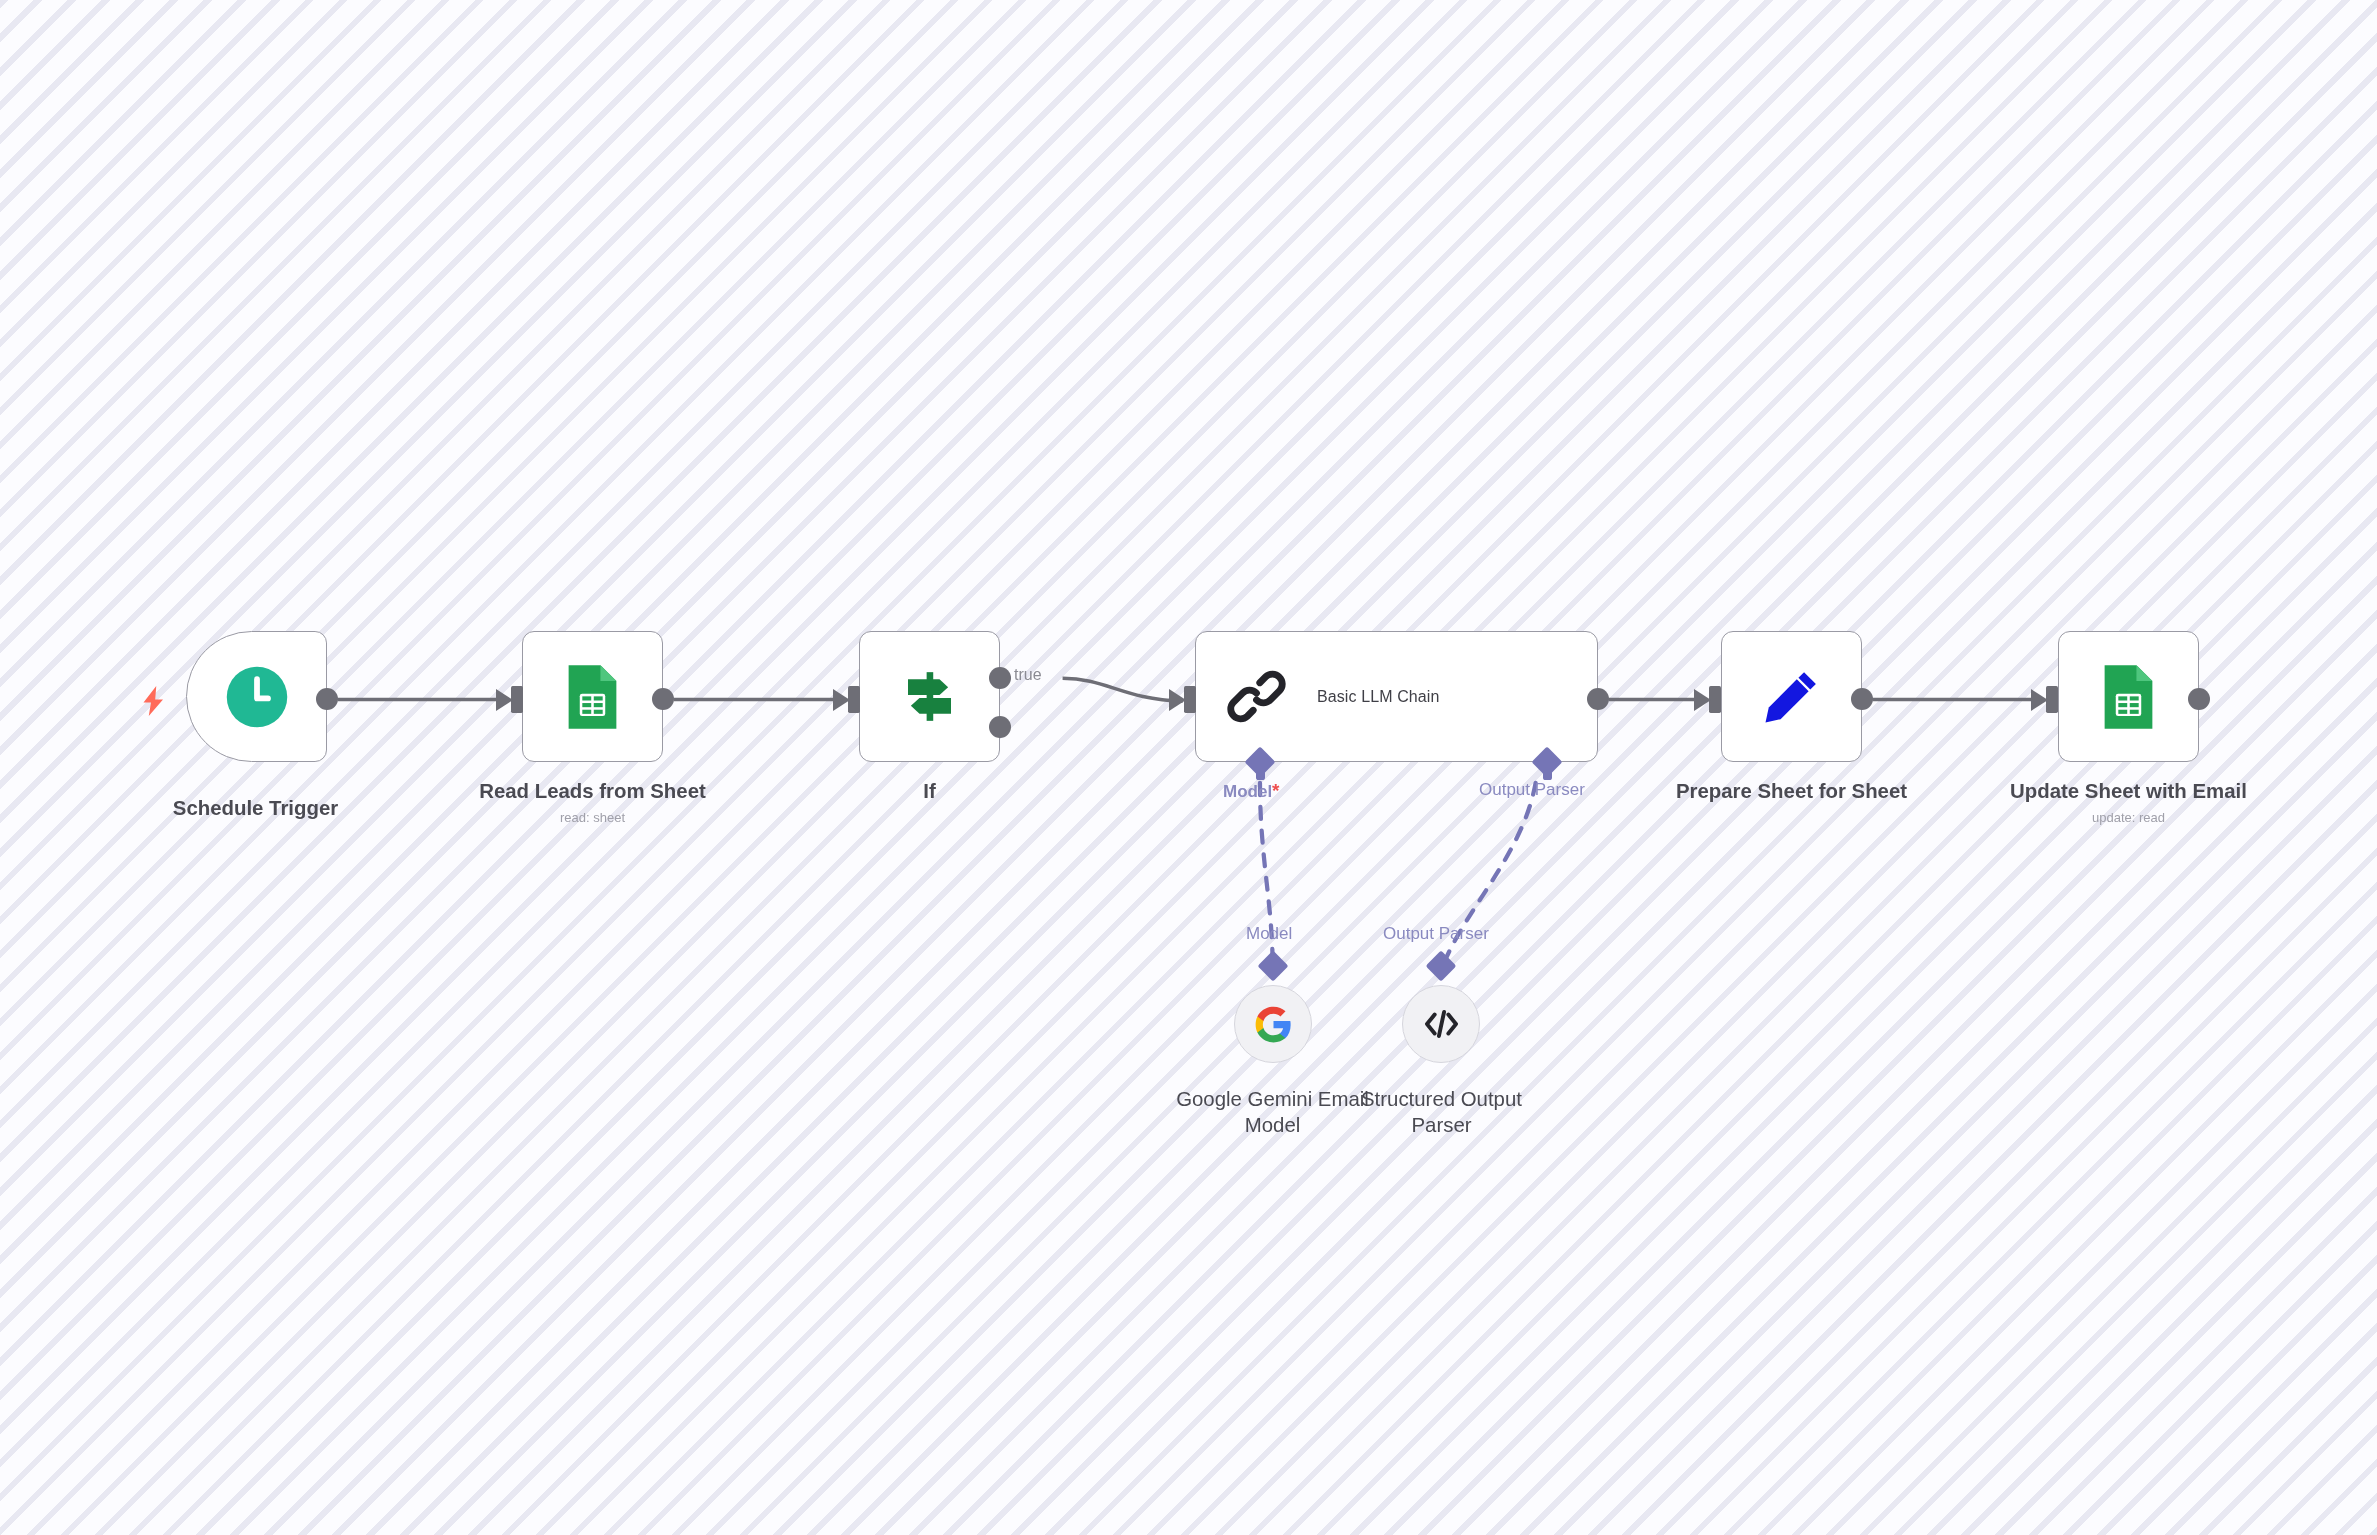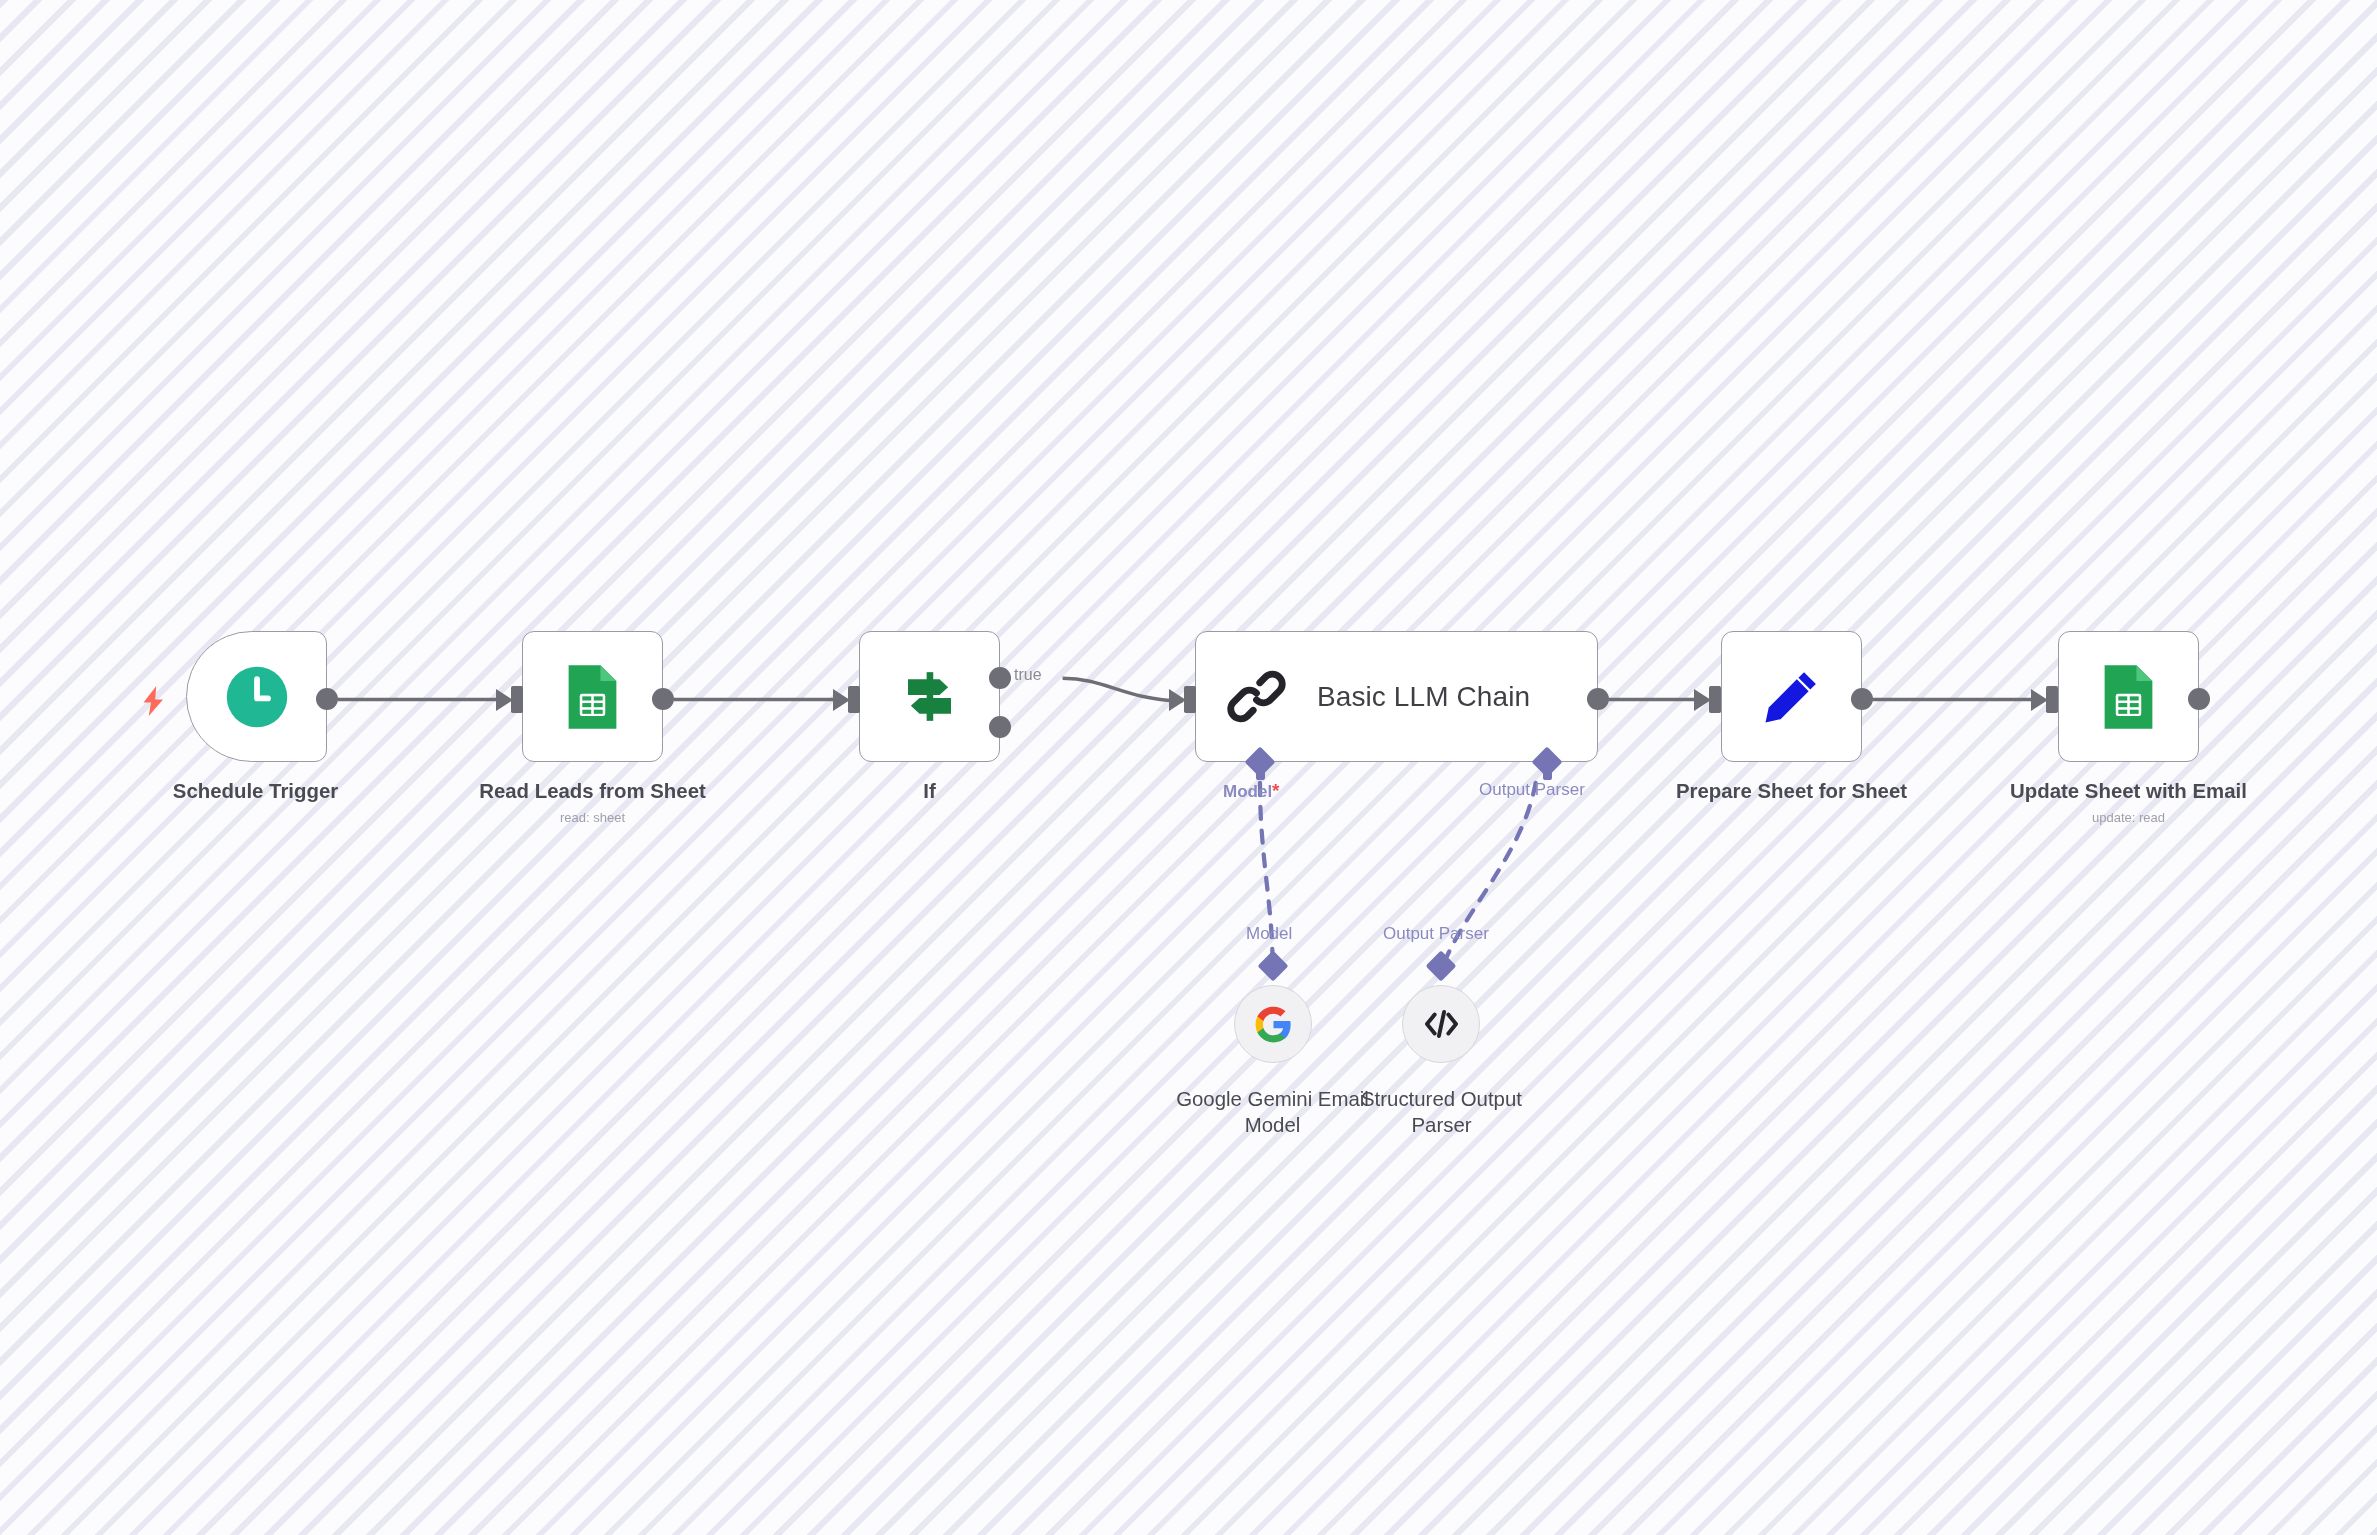--- a/index.html
+++ b/index.html
@@ -55,21 +55,21 @@
     border-top-right-radius: 12px;
     border-bottom-right-radius: 12px;
   }
   .node.wide {
     justify-content: flex-start;
     padding-left: 29px;
     gap: 29px;
   }
 
   .node-title {
-    font-size: 28px;
+    font-size: 16px;
     color: #3f3f46;
     letter-spacing: 0.1px;
     white-space: nowrap;
   }
 
   
   .caption {
     position: absolute;
     text-align: center;
     font-size: 20.4px;
@@ -209,21 +209,21 @@
 
   <div class="node trigger" style="left:186px; top:631px; width:141px; height:131px;">
     <span class="icon-wrap">
       <svg width="66" height="66" viewBox="0 0 48 48" xmlns="http://www.w3.org/2000/svg">
         <circle cx="24" cy="24" r="22" fill="#20b894"></circle>
         <path d="M24 11 v14 h8" stroke="#ffffff" stroke-width="4.2" stroke-linecap="round" stroke-linejoin="round" fill="none"></path>
       </svg>
     </span>
   </div>
   <div class="port-out" style="left:316px; top:688px;"></div>
-  <div class="caption" style="left:128px; top:779px; width:255px;">Schedule Trigger</div>
+  <div class="caption" style="left:128px; top:796px; width:255px;">Schedule Trigger</div>
 
   <div class="node" style="left:522px; top:631px; width:141px; height:131px;">
     <span class="icon-wrap">
       <svg width="61" height="70" viewBox="0 0 36 44" xmlns="http://www.w3.org/2000/svg">
         <path d="M3 2 h20 l10 10 v30 H3 z" fill="#21a453"></path>
         <path d="M23 2 l10 10 H23 z" fill="#4fc67e"></path>
         <rect x="10" y="20" width="16" height="14" rx="1.5" fill="#ffffff"></rect>
         <g fill="#21a453">
           <rect x="11.6" y="21.6" width="5.6" height="2.6"></rect>
           <rect x="18.8" y="21.6" width="5.6" height="2.6"></rect>

